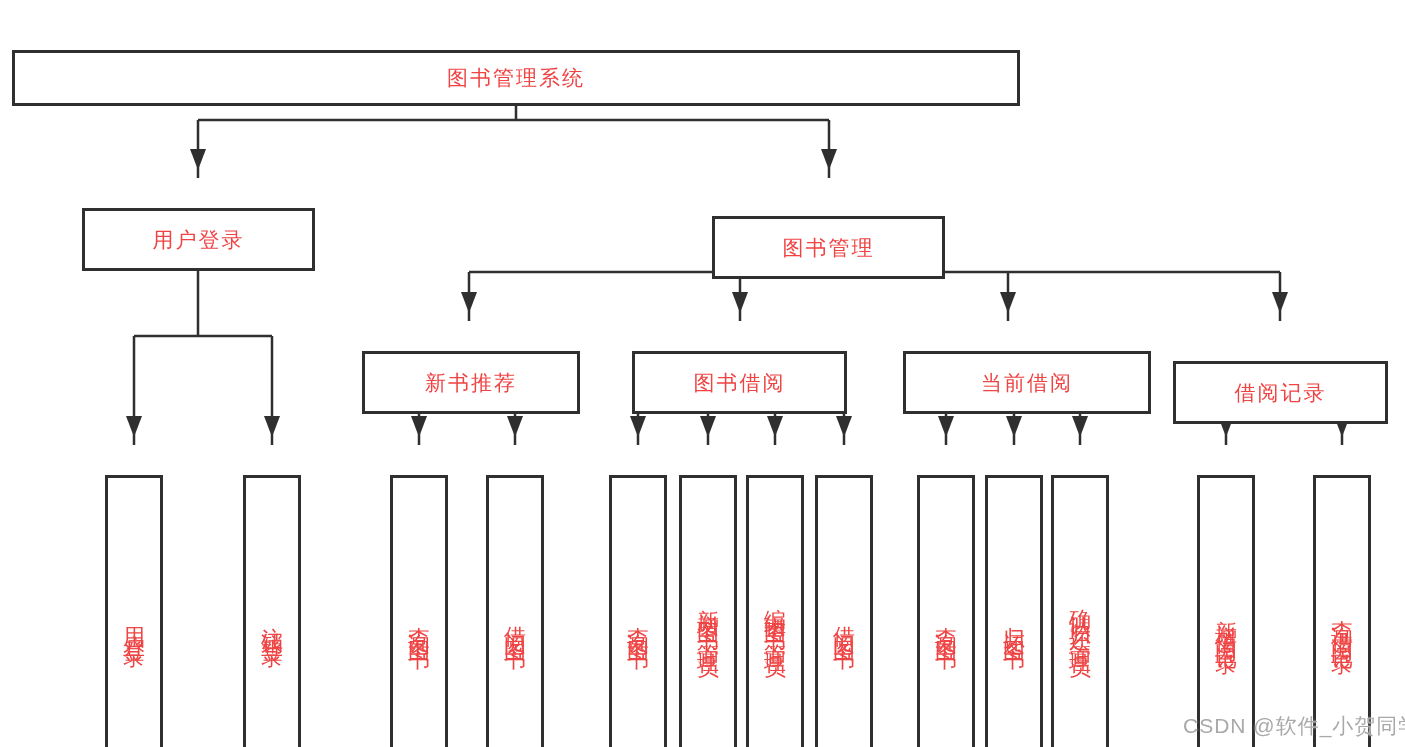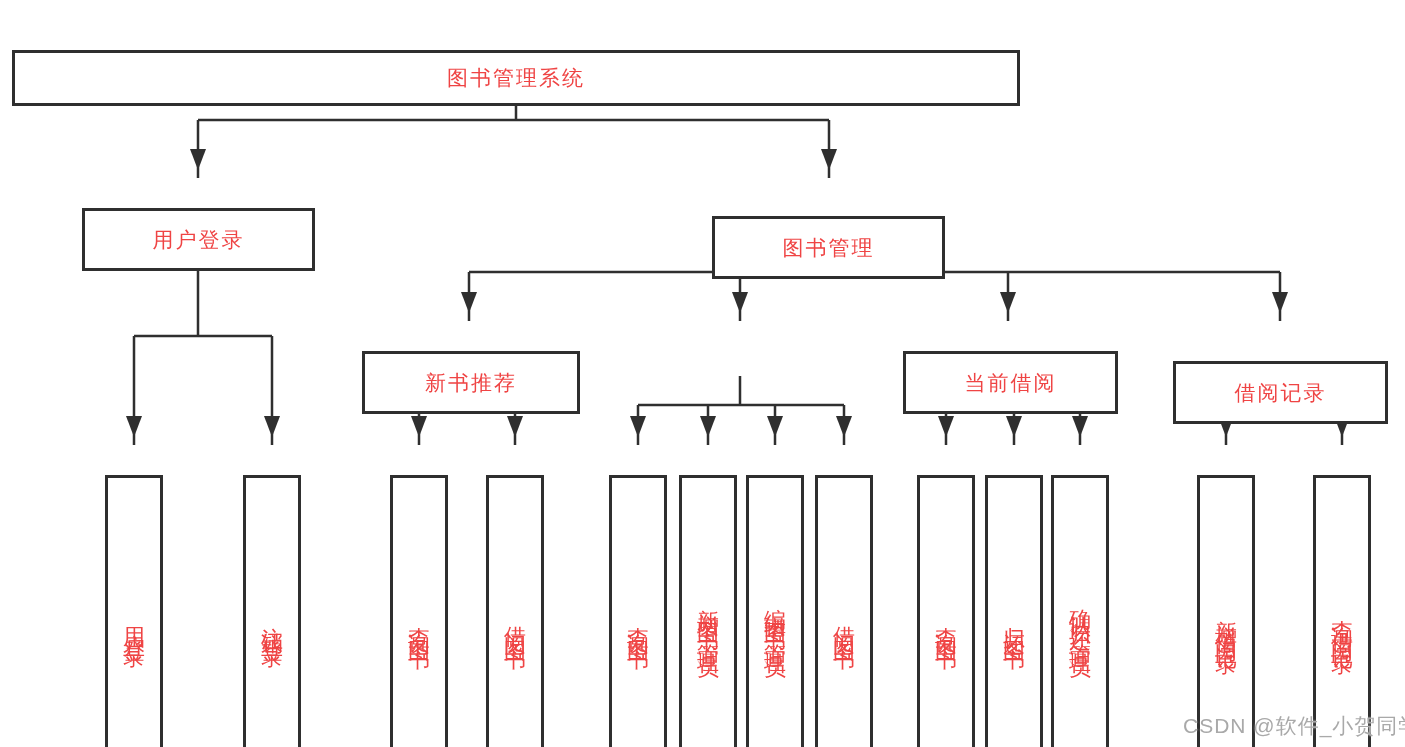--- a/index.html
+++ b/index.html
@@ -105,21 +105,22 @@
       <polygon points="1334,416 1350,416 1342,437"></polygon>
     </g>
   </svg>
 
   <div class="node h-node" style="left:12px; top:12px; width:1008px; height:56px">图书管理系统</div>
 
   <div class="node h-node" style="left:82px; top:170px; width:233px; height:63px">用户登录</div>
   <div class="node h-node" style="left:712px; top:178px; width:233px; height:63px">图书管理</div>
 
   <div class="node h-node" style="left:362px; top:313px; width:218px; height:63px">新书推荐</div>
-  <div class="node h-node" style="left:903px; top:313px; width:215px; height:63px">当前借阅</div>
+  <div class="node h-node" style="left:632px; top:313px; width:215px; height:63px">图书借阅</div>
+  <div class="node h-node" style="left:903px; top:313px; width:248px; height:63px">当前借阅</div>
   <div class="node h-node" style="left:1173px; top:323px; width:215px; height:63px">借阅记录</div>
 
   <div class="node v-node" style="left:105px; top:437px; width:58px; height:295px">用户登录</div>
   <div class="node v-node" style="left:243px; top:437px; width:58px; height:295px">注销登录</div>
 
   <div class="node v-node" style="left:390px; top:437px; width:58px; height:295px">查询图书</div>
   <div class="node v-node" style="left:486px; top:437px; width:58px; height:295px">借阅图书</div>
 
   <div class="node v-node" style="left:609px; top:437px; width:58px; height:295px">查询图书</div>
   <div class="node v-node" style="left:679px; top:437px; width:58px; height:295px">新增图书（管理员）</div>

